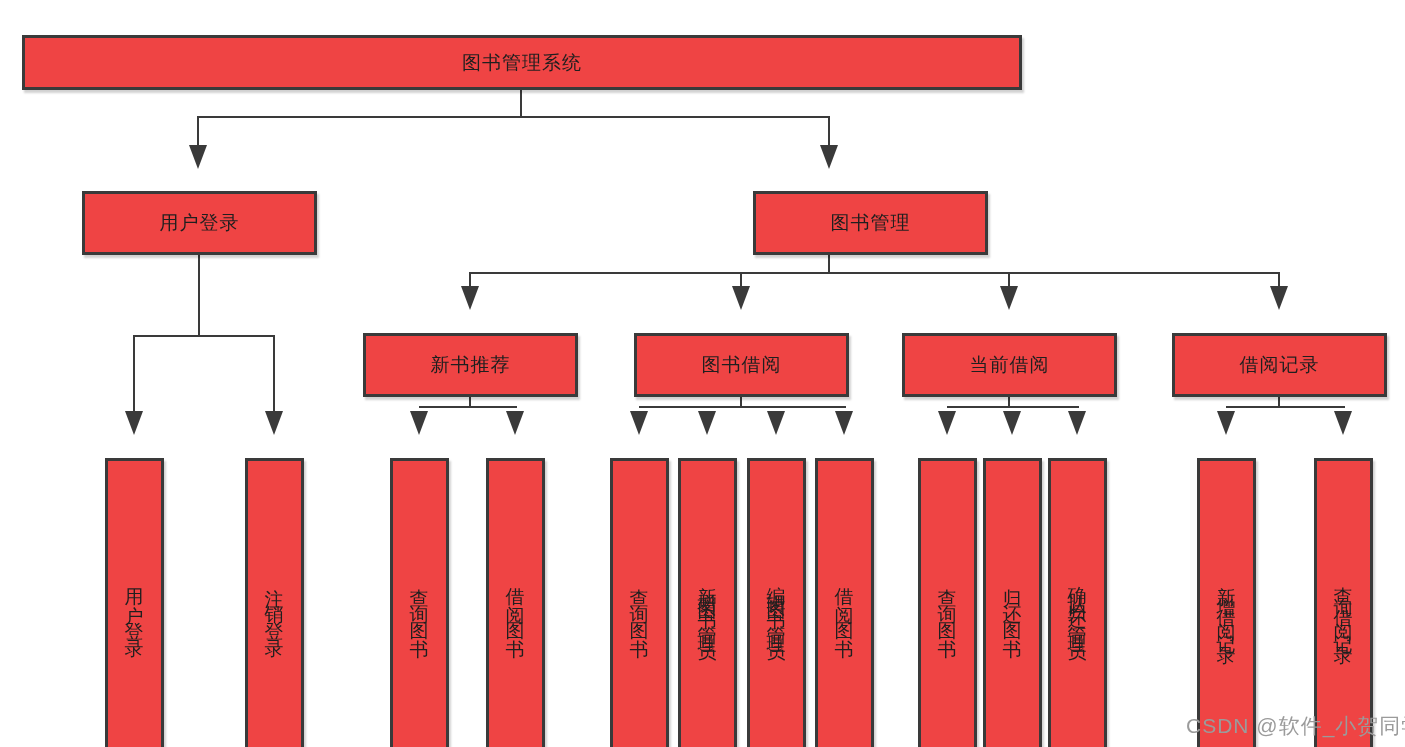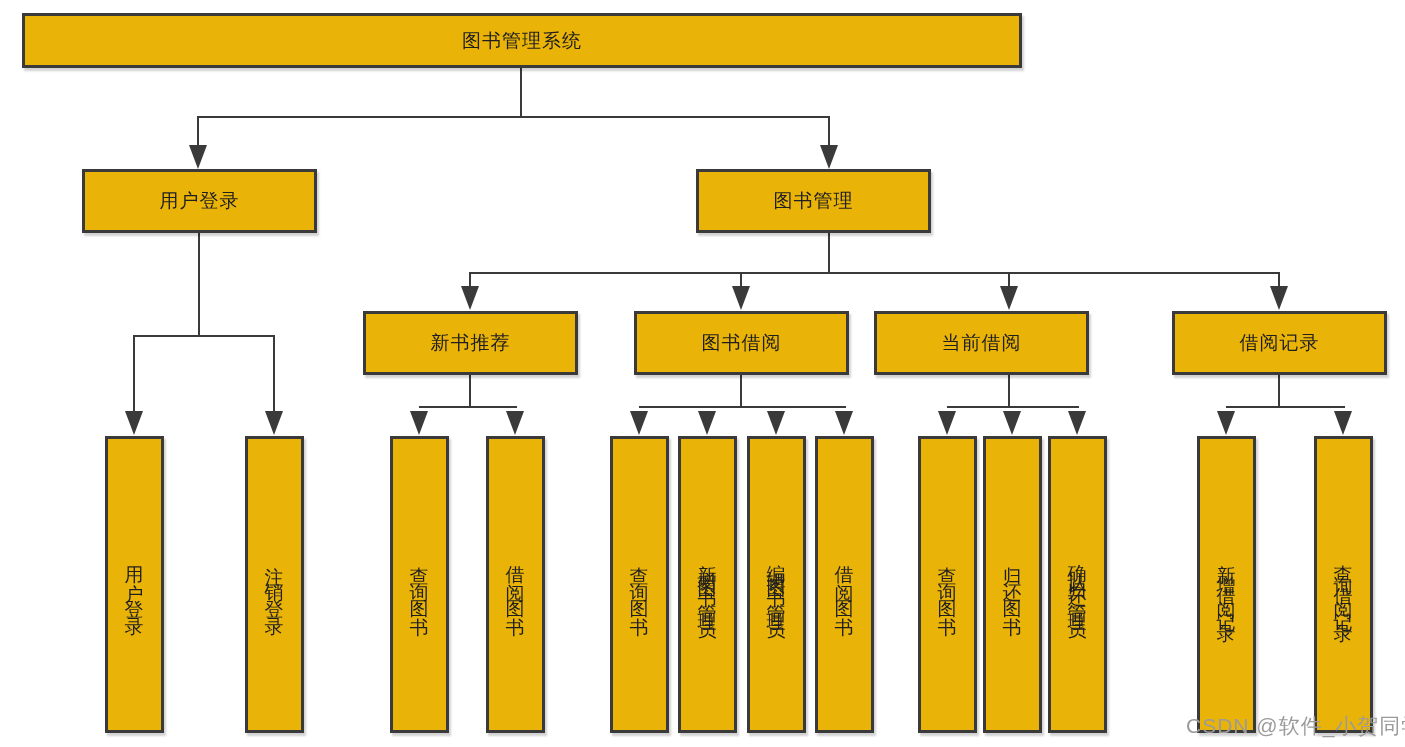--- a/index.html
+++ b/index.html
@@ -23,27 +23,28 @@
     position: absolute;
     width: 0; height: 0;
     border-left: 9px solid transparent;
     border-right: 9px solid transparent;
     border-top: 24px solid #3a3a3a;
   }
   
   .node {
     position: absolute;
     box-sizing: border-box;
-    background: #eab308;
+    background: #ef4444;
     border: 3px solid #3a3a3a;
     display: flex;
     align-items: center;
     justify-content: center;
     color: #1f1f1f;
     box-shadow: 2px 3px 2px rgba(0,0,0,0.18);
+    margin-top: 22px;
   }
   .hnode { font-size: 19px; letter-spacing: 1px; }
   .root  { left:22px; top:13px; width:1000px; height:55px; }
   .l2    { top:169px; width:235px; height:64px; }
   .l3    { top:311px; width:215px; height:64px; }
   .vnode { top:436px; width:59px; height:297px; }
   .vnode span {
     writing-mode: vertical-rl;
     text-orientation: mixed;
     font-size: 19px;
@@ -113,31 +114,31 @@
   <div class="arrow" style="left:1217px; top:411px;"></div>
   <div class="arrow" style="left:1334px; top:411px;"></div>
 
   <div class="node hnode root">
     <span>图书管理系统</span>
   </div>
 
   <div class="node hnode l2" style="left:82px;">
     <span>用户登录</span>
   </div>
-  <div class="node hnode l2" style="left:696px;">
+  <div class="node hnode l2" style="left:753px;">
     <span>图书管理</span>
   </div>
 
   <div class="node hnode l3" style="left:363px;">
     <span>新书推荐</span>
   </div>
   <div class="node hnode l3" style="left:634px;font-family:Liberation Serif, serif;">
     <span>图书借阅</span>
   </div>
-  <div class="node hnode l3" style="left:874px;">
+  <div class="node hnode l3" style="left:902px;">
     <span>当前借阅</span>
   </div>
   <div class="node hnode l3" style="left:1172px;text-align:center;">
     <span>借阅记录</span>
   </div>
 
   <div class="node vnode" style="left:105px;">
     <span class="ls-wide">用户登录</span>
   </div>
   <div class="node vnode" style="left:245px;">

